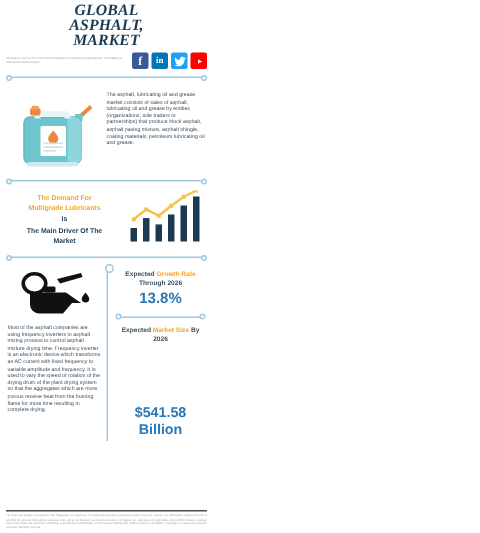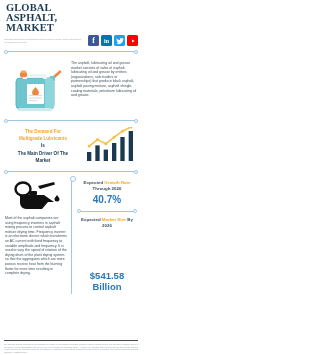--- a/index.html
+++ b/index.html
@@ -15,27 +15,29 @@
   .page {
     position: relative;
     width: 142px;
     height: 355px;
     background: #ffffff;
   }
 
   
   .title {
     padding: 3px 6px 0 6px;
+    text-align: center;
     font-family: "Liberation Serif", serif;
     font-weight: bold;
     font-size: 10.5px;
     line-height: 10px;
     letter-spacing: 0.1px;
     color: #1b3a52;
     text-transform: uppercase;
+    font-style: italic;
   }
 
   
   .meta-row {
     display: flex;
     align-items: center;
     justify-content: space-between;
     padding: 2px 4px 0 4px;
     gap: 3px;
   }
@@ -310,21 +312,21 @@
           <path d="M47 16 c1.6 2.1 2.5 3.1 2.5 4.1 a2.5 2.5 0 0 1 -5 0 c0 -1 .9 -2 2.5 -4.1 z" fill="#111111"></path>
         </svg>
       </div>
       <div class="body-text">Most of the asphalt companies are using frequency inverters in asphalt mixing process to control asphalt mixture drying time. Frequency inverter is an electronic device which transforms an AC current with fixed frequency to variable amplitude and frequency. It is used to vary the speed of rotation of the drying drum of the plant drying system so that the aggregates which are more porous receive heat from the burning flame for more time resulting in complete drying.</div>
     </div>
 
     <div class="lower-right">
 
       <div class="stat">
         <div class="stat-label"><span>Expected </span><span class="stat-hl">Growth Rate</span><span> Through 2026</span></div>
-        <div class="stat-value">40.7%</div>
+        <div class="stat-value">13.8%</div>
       </div>
 
       <div class="stat-rule">
         <span class="cap left"></span>
         <span class="cap right"></span>
       </div>
 
       <div class="stat">
         <div class="stat-label"><span>Expected </span><span class="stat-hl">Market Size</span><span> By 2026</span></div>
         <div class="stat-value two-line">$541.58 Billion</div>

